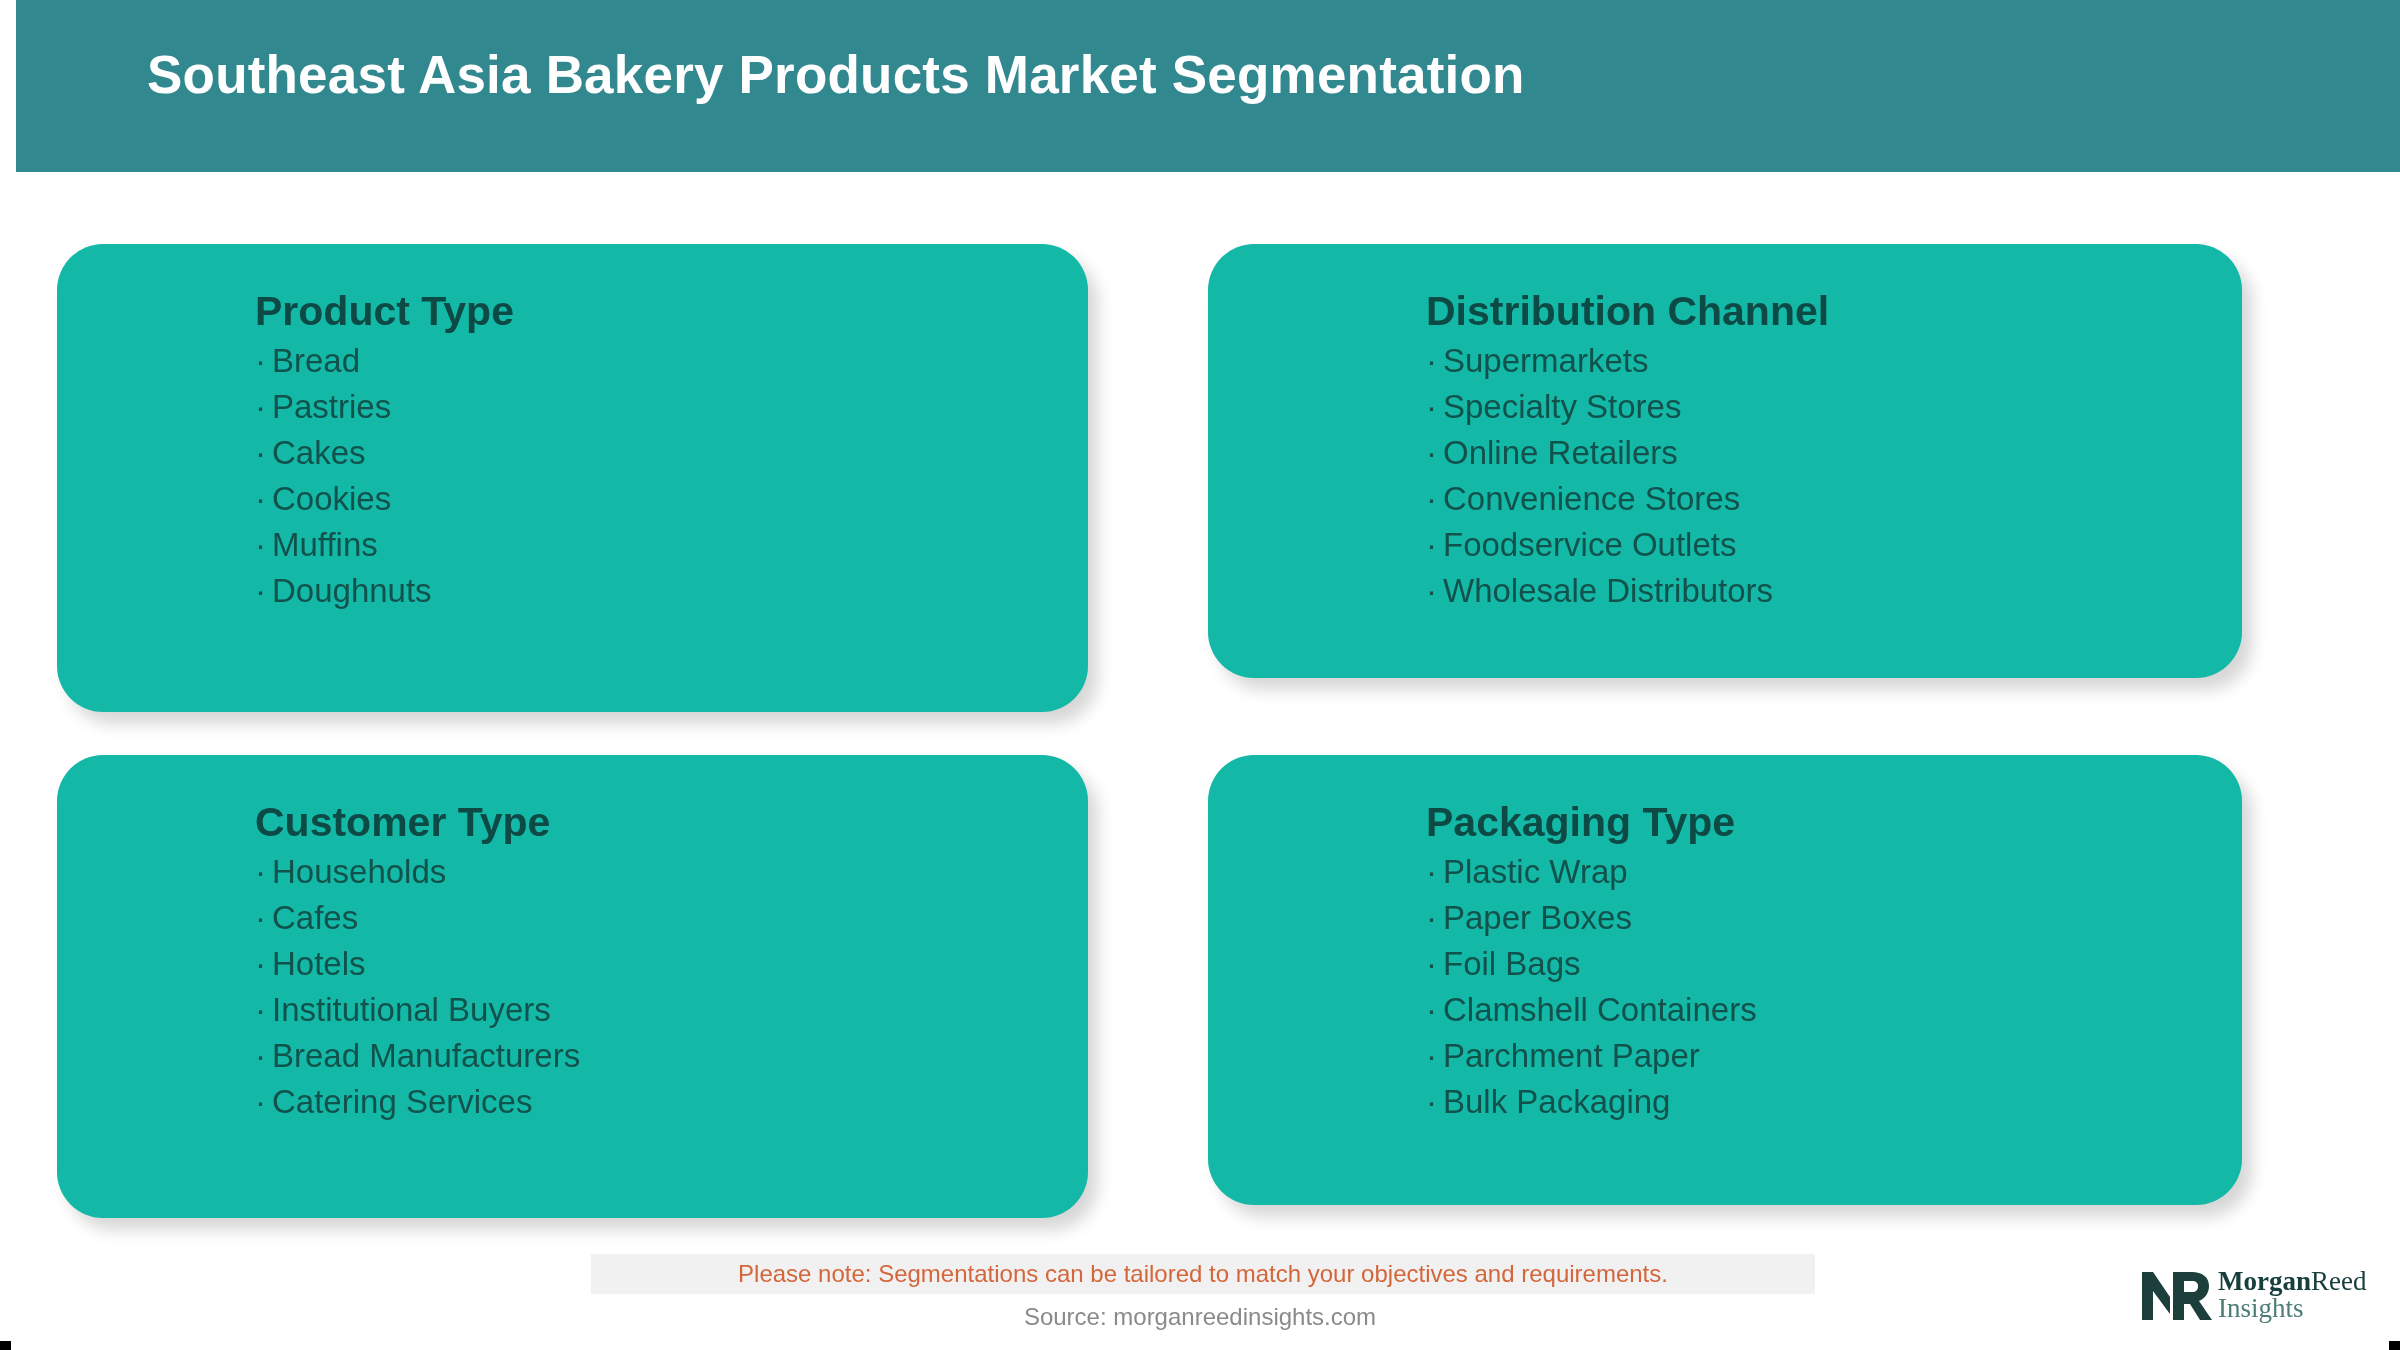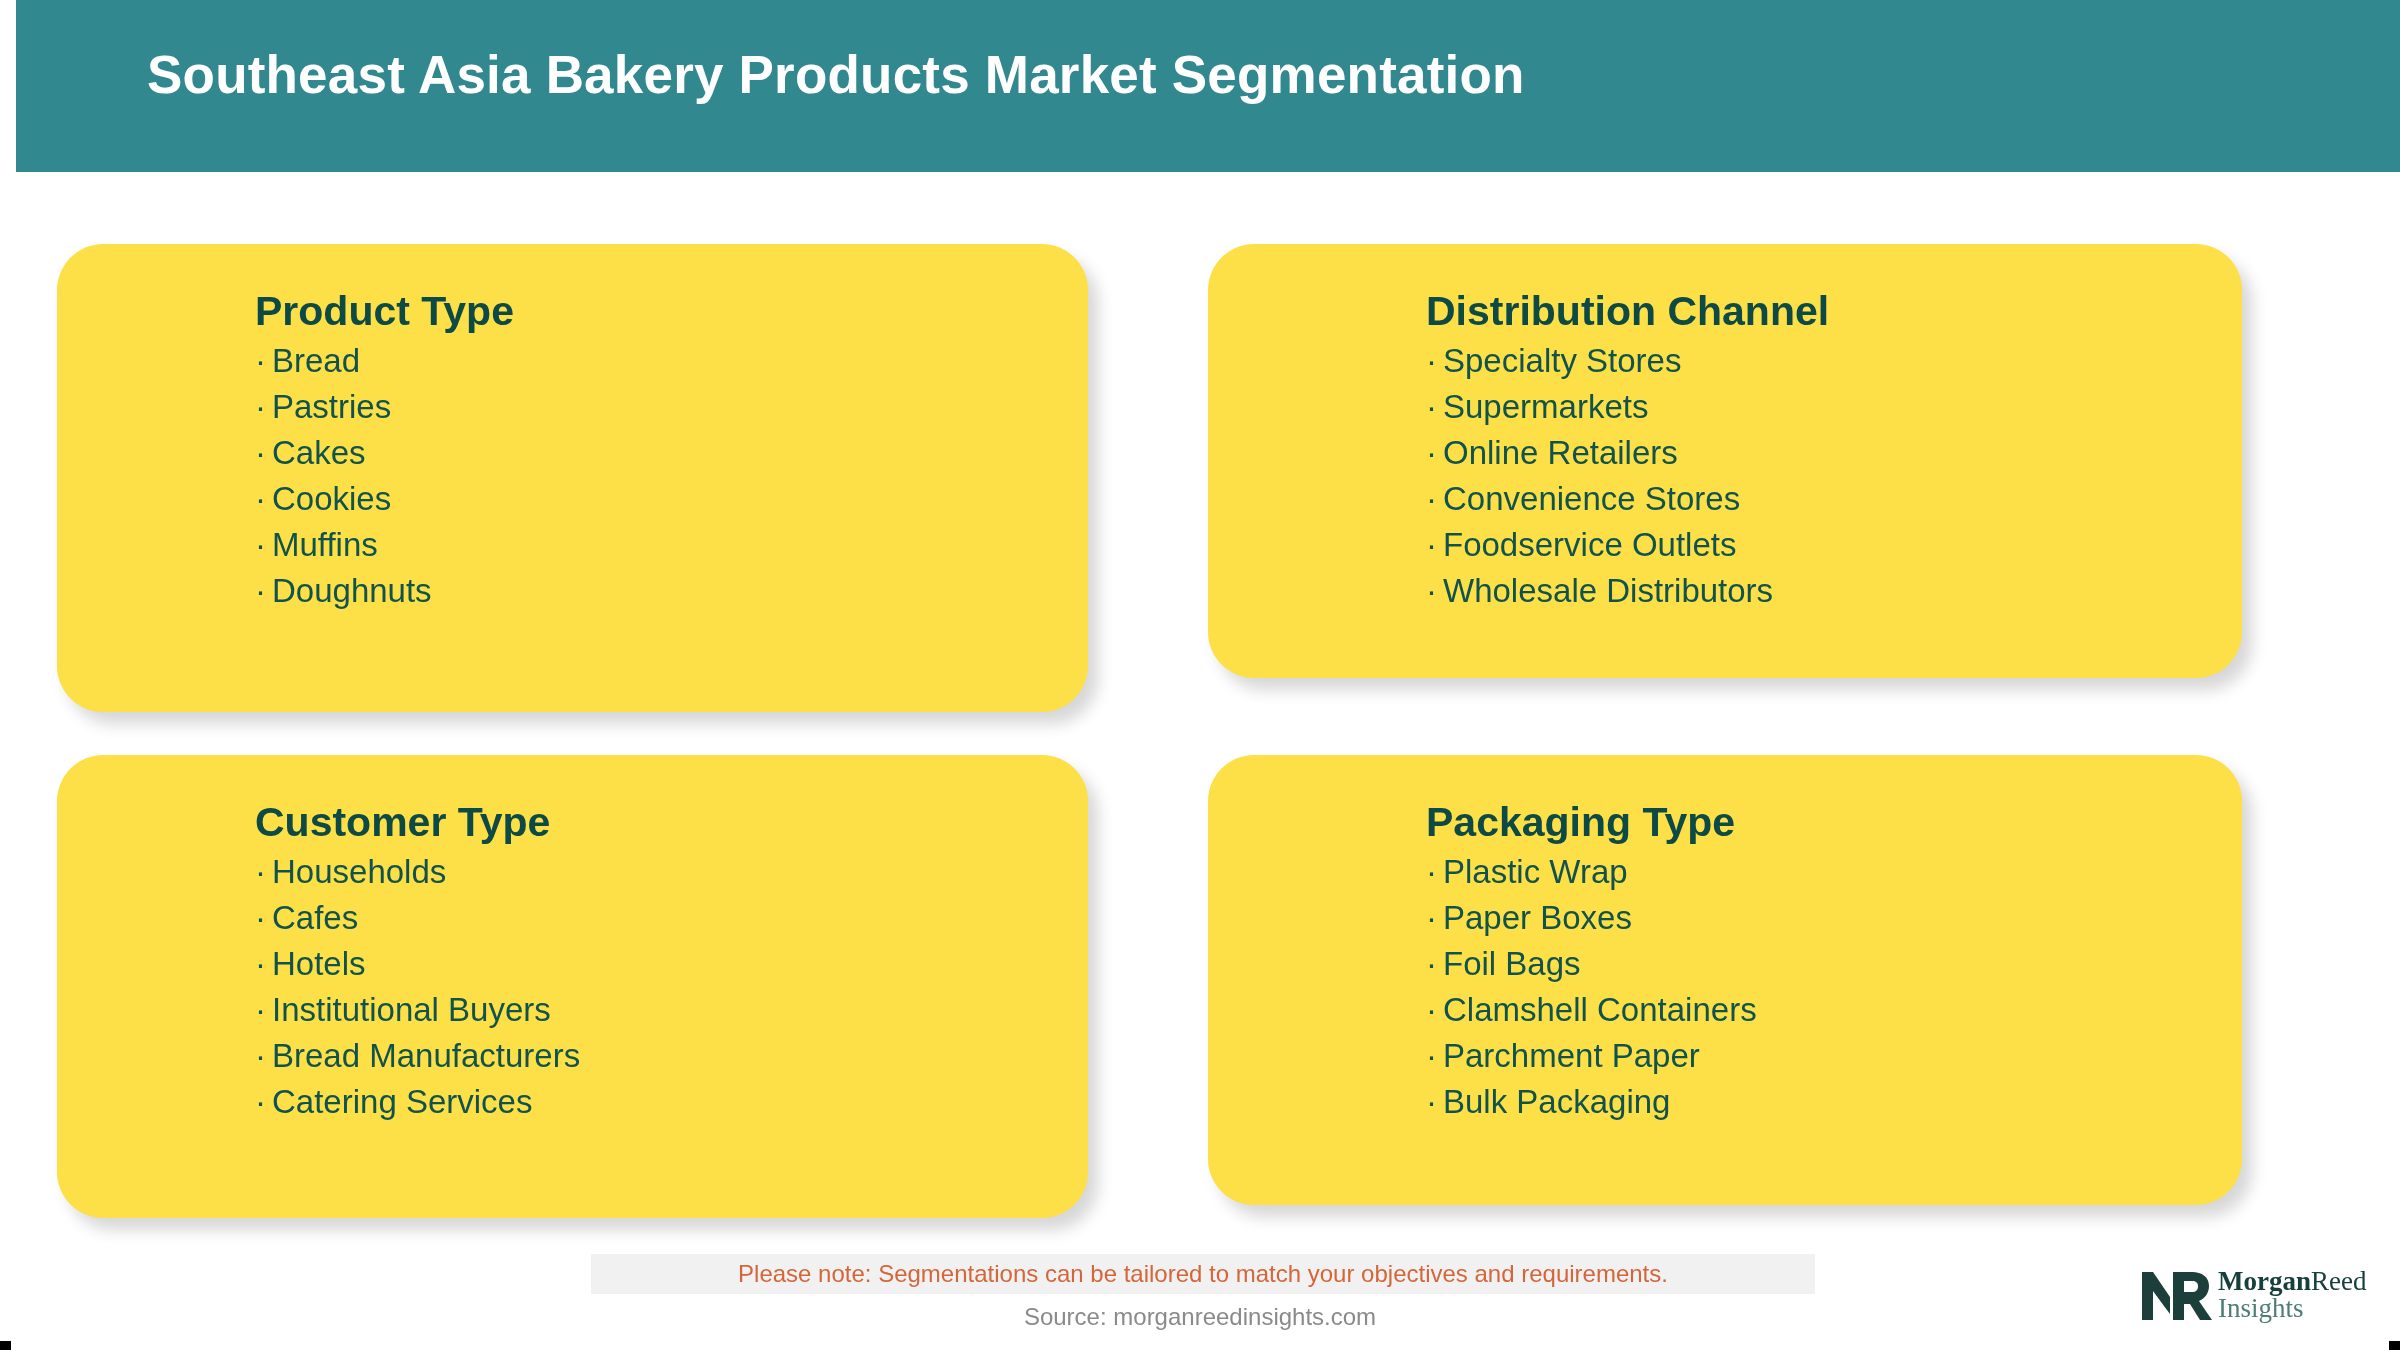--- a/index.html
+++ b/index.html
@@ -35,21 +35,21 @@
     font-size: 53px;
     font-weight: bold;
     color: #ffffff;
     letter-spacing: 0.2px;
     white-space: nowrap;
   }
 
   
   .card {
     position: absolute;
-    background: #fde047;
+    background: #14b8a6;
     border-radius: 46px;
     box-shadow: 10px 12px 16px rgba(0,0,0,0.16);
   }
   .card-inner {
     position: absolute;
     left: 198px;
     top: 46px;
     right: 30px;
   }
   .card-title {
@@ -178,22 +178,22 @@
         <li><span class="bullet-dot">·</span><span>Muffins</span></li>
         <li><span class="bullet-dot">·</span><span>Doughnuts</span></li>
       </ul>
     </div>
   </div>
 
   <div class="card" id="card-distribution">
     <div class="card-inner">
       <div class="card-title">Distribution Channel</div>
       <ul class="card-list">
+        <li><span class="bullet-dot">·</span><span>Supermarkets</span></li>
         <li><span class="bullet-dot">·</span><span>Specialty Stores</span></li>
-        <li><span class="bullet-dot">·</span><span>Supermarkets</span></li>
         <li><span class="bullet-dot">·</span><span>Online Retailers</span></li>
         <li><span class="bullet-dot">·</span><span>Convenience Stores</span></li>
         <li><span class="bullet-dot">·</span><span>Foodservice Outlets</span></li>
         <li><span class="bullet-dot">·</span><span>Wholesale Distributors</span></li>
       </ul>
     </div>
   </div>
 
   <div class="card" id="card-customer-type">
     <div class="card-inner">

